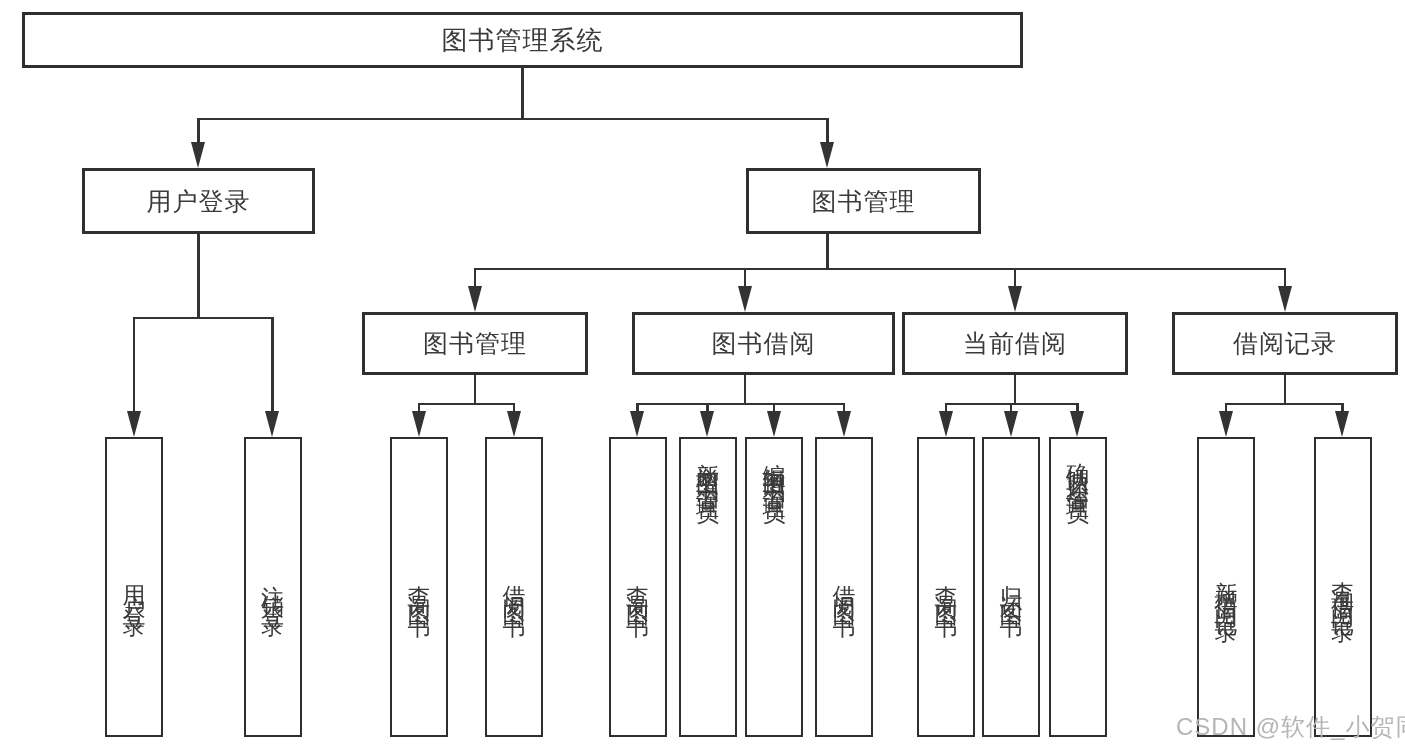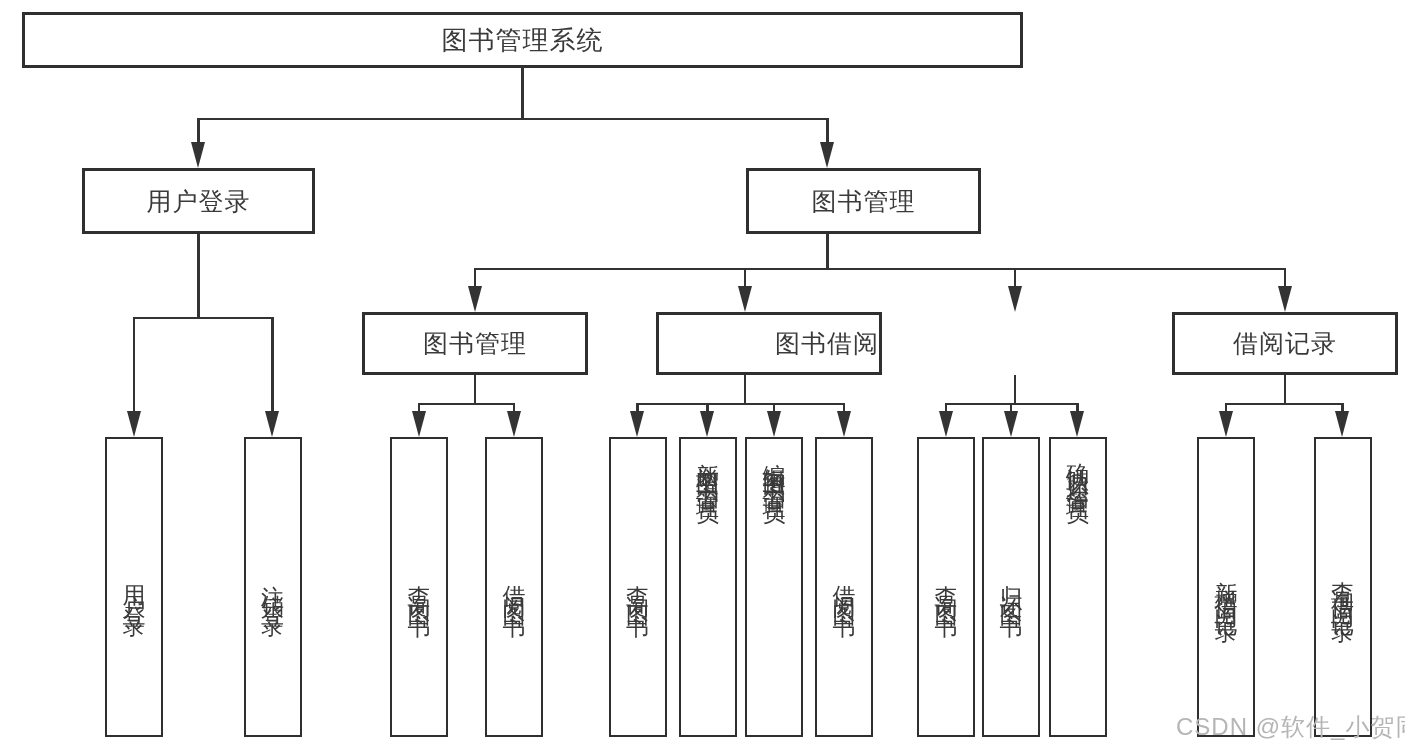--- a/index.html
+++ b/index.html
@@ -92,24 +92,27 @@
   </div>
 
   <div class="box lvl2-box" style="left:746px; top:168px; width:235px; height:66px;">
     <span>图书管理</span>
   </div>
 
   <div class="box lvl3-box" style="left:362px; top:312px; width:226px; height:63px;">
     <span>图书管理</span>
   </div>
 
-  <div class="box lvl3-box" style="left:656px; top:312px; width:226px; height:63px;justify-content:flex-end;">
+  <div class="box lvl3-box" style="left:632px; top:312px; width:263px; height:63px;">
     <span>图书借阅</span>
   </div>
 
+  <div class="box lvl3-box" style="left:902px; top:312px; width:226px; height:63px;">
+    <span>当前借阅</span>
+  </div>
 
   <div class="box lvl3-box" style="left:1172px; top:312px; width:226px; height:63px;">
     <span>借阅记录</span>
   </div>
 
   <div class="leaf c4" style="left:105px;">
     <span class="vtext">用户登录</span>
   </div>
   <div class="leaf c4" style="left:243.5px;">
     <span class="vtext">注销登录</span>

